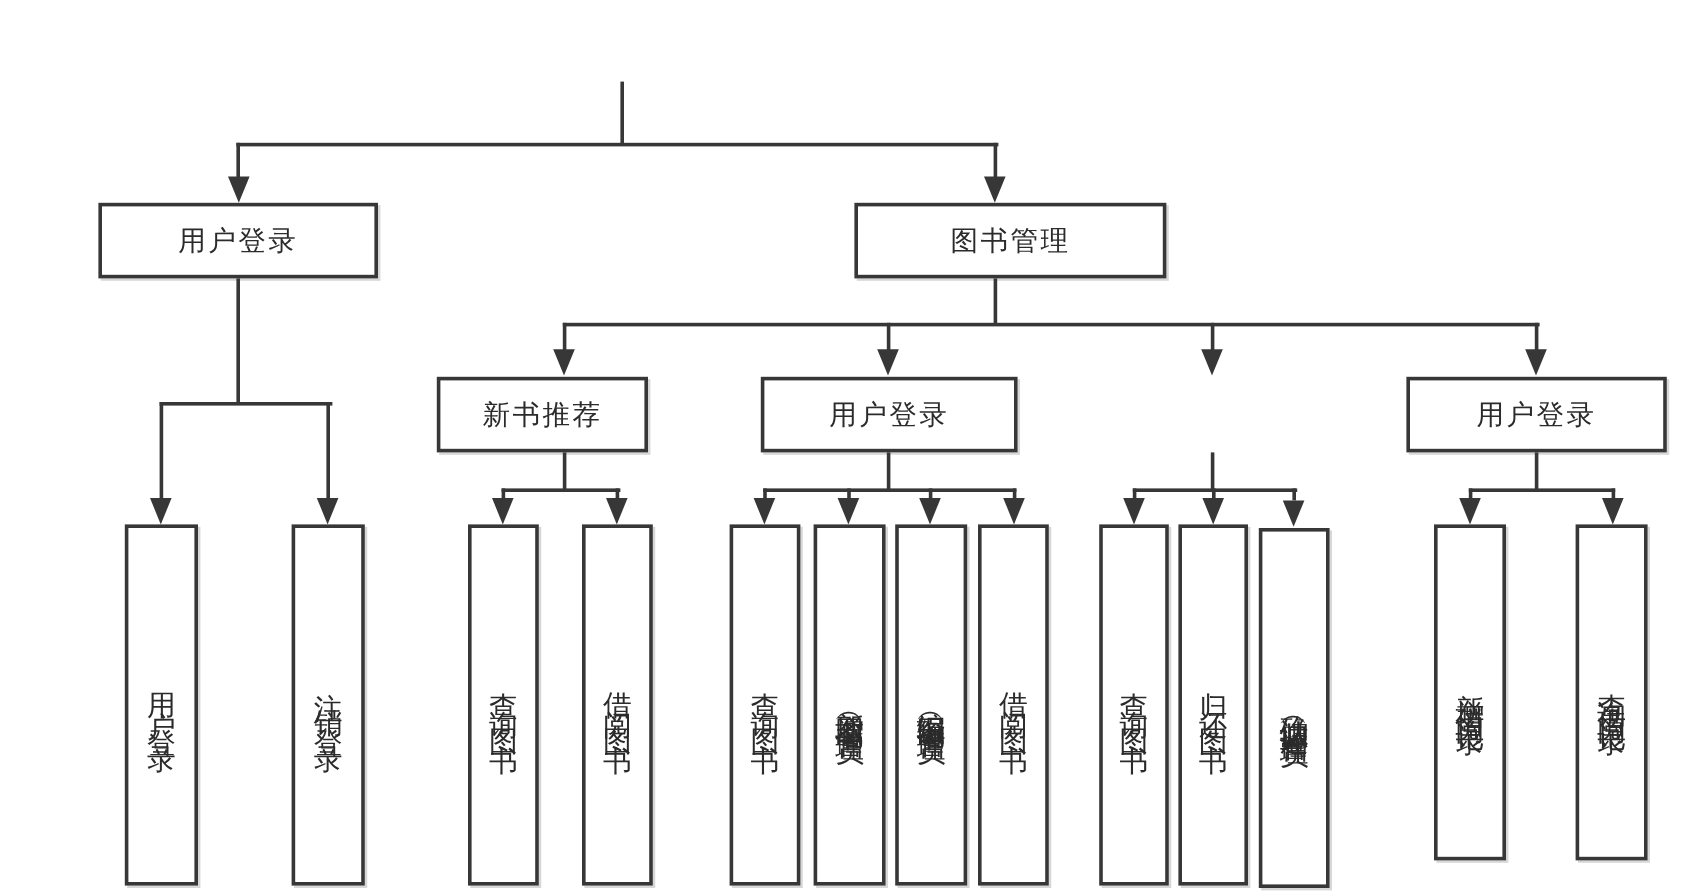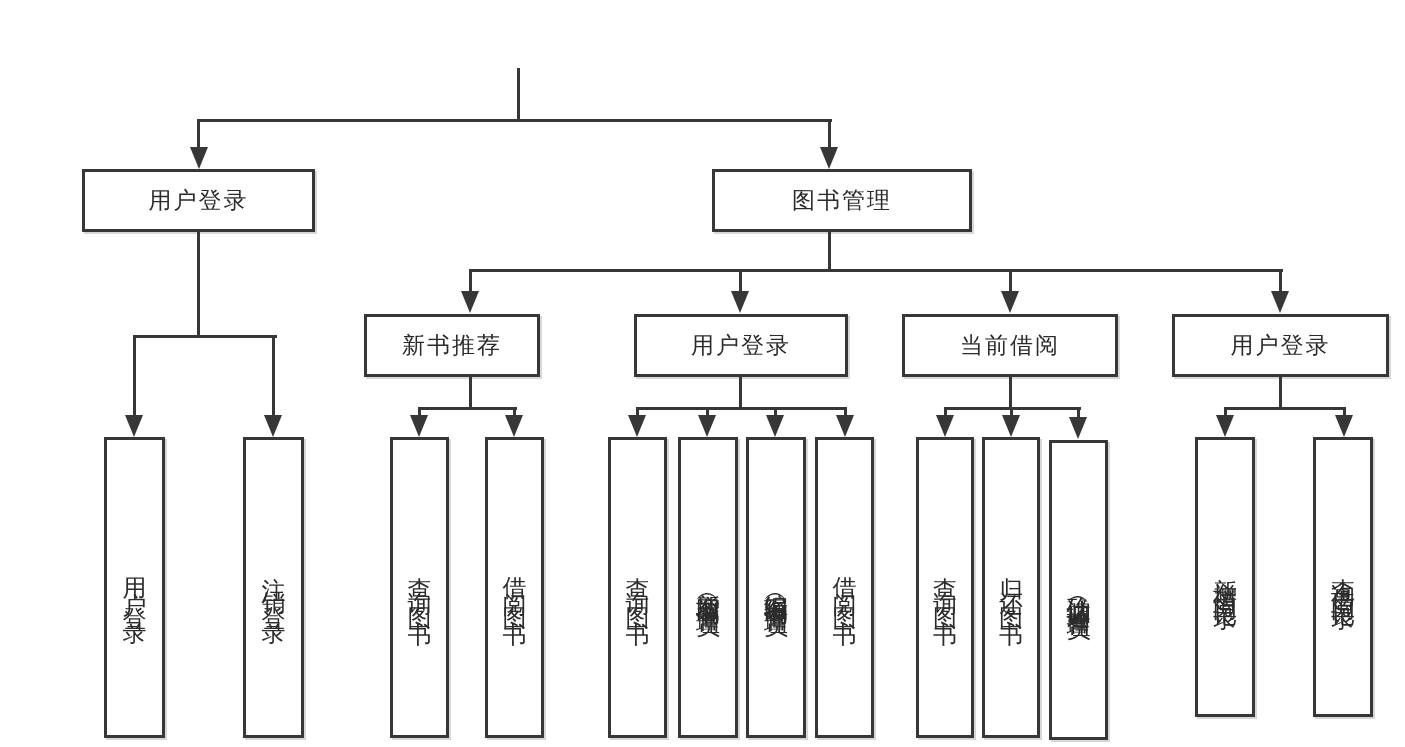--- a/index.html
+++ b/index.html
@@ -67,23 +67,20 @@
   <div class="vl" style="left:1009px;top:269px;height:26px;"></div>
   <div class="arrow" style="left:1001px;top:291px;"></div>
   <div class="vl" style="left:1279px;top:269px;height:26px;"></div>
   <div class="arrow" style="left:1271px;top:291px;"></div>
 
   <div class="hbox" style="left:364px;top:314px;width:176px;height:63px;">
     <span>新书推荐</span>
   </div>
   <div class="hbox" style="left:634px;top:314px;width:214px;height:63px;">
     <span>用户登录</span>
-  </div>
-  <div class="hbox" style="left:902px;top:314px;width:216px;height:63px;">
-    <span>当前借阅</span>
   </div>
   <div class="hbox" style="left:1172px;top:314px;width:217px;height:63px;">
     <span>用户登录</span>
   </div>
 
   <div class="vl" style="left:197px;top:232px;height:105px;"></div>
   <div class="hl" style="left:133px;top:335px;width:144px;"></div>
   <div class="vl" style="left:133px;top:335px;height:82px;"></div>
   <div class="arrow" style="left:125px;top:415px;"></div>
   <div class="vl" style="left:272px;top:335px;height:82px;"></div>

